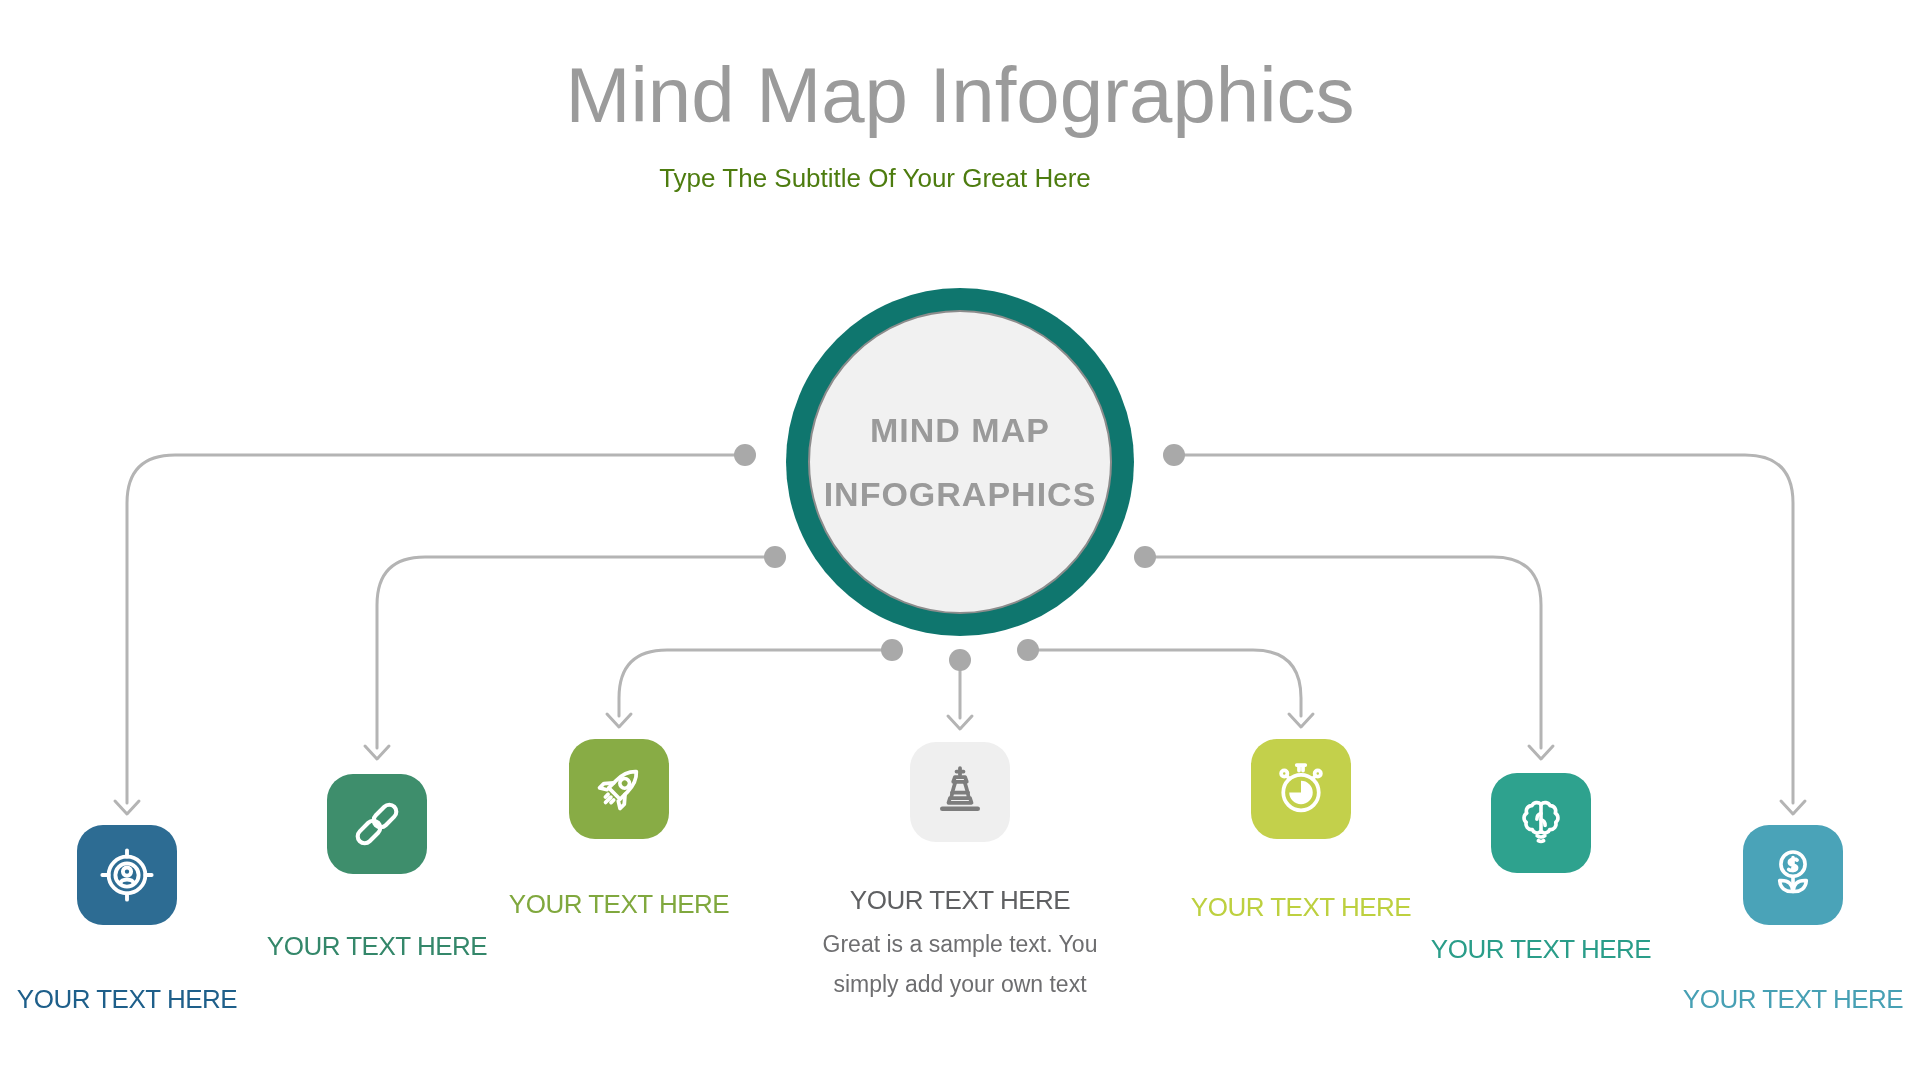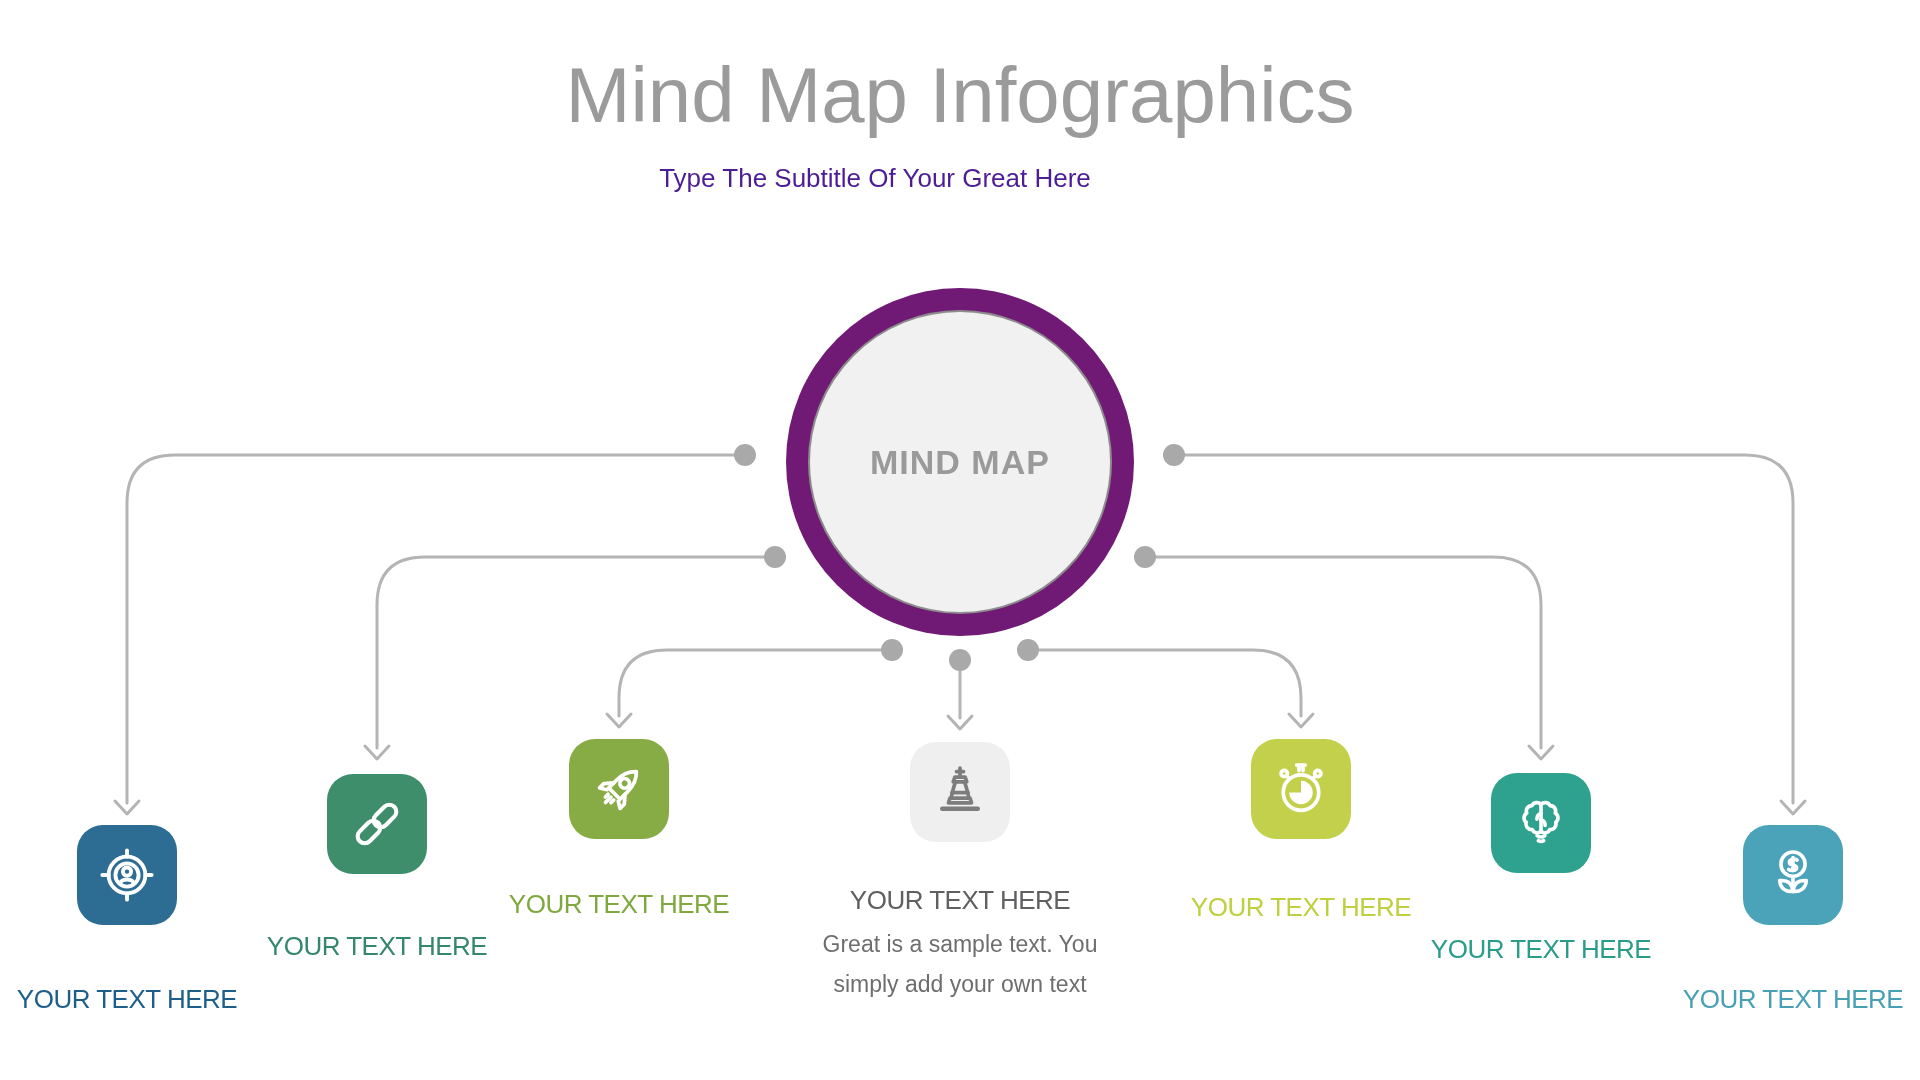--- a/index.html
+++ b/index.html
@@ -2,26 +2,26 @@
 <html><head>
 <meta charset="utf-8">
 <style>
   html,body{margin:0;padding:0;background:#ffffff;}
   .stage{position:relative;width:1920px;height:1080px;background:#ffffff;overflow:hidden;
          font-family:"Liberation Sans","DejaVu Sans",sans-serif;}
 
   .title{position:absolute;top:50px;left:0;width:1920px;text-align:center;
          font-size:78px;line-height:90px;font-weight:400;color:#9b9b9b;}
   .subtitle{position:absolute;top:160px;left:0;width:1750px;text-align:center;
-         font-size:26px;line-height:36px;font-weight:400;color:#4c1d95;}
+         font-size:26px;line-height:36px;font-weight:400;color:#4d7c0f;}
 
   .connectors{position:absolute;left:0;top:0;width:1920px;height:1080px;}
 
   .center-circle{position:absolute;left:786px;top:288px;width:348px;height:348px;
-         border-radius:50%;background:#701a75;display:flex;align-items:center;justify-content:center;}
+         border-radius:50%;background:#0f766e;display:flex;align-items:center;justify-content:center;}
   .center-inner{width:300px;height:300px;border-radius:50%;border:2px solid #8c8c8c;background:#f1f1f1;
          display:flex;align-items:center;justify-content:center;}
   .center-text{display:flex;flex-direction:column;text-align:center;
          font-size:34px;font-weight:700;line-height:64px;letter-spacing:1px;color:#9a9a9a;}
 
   .node{position:absolute;width:320px;display:flex;flex-direction:column;align-items:center;}
   .icon-box{width:100px;height:100px;border-radius:26px;display:flex;align-items:center;justify-content:center;}
   .icon-box svg{display:block;}
   .node-label{font-size:26px;font-weight:400;letter-spacing:-0.5px;line-height:28px;text-align:center;white-space:nowrap;}
   .node-desc{width:300px;text-align:center;font-size:23px;line-height:40px;font-weight:400;margin-top:10px;}
@@ -65,20 +65,21 @@
       <circle cx="1028" cy="650" r="11"></circle>
       <circle cx="1145" cy="557" r="11"></circle>
       <circle cx="1174" cy="455" r="11"></circle>
     </g>
   </svg>
 
   <div class="center-circle">
     <div class="center-inner">
       <div class="center-text">
         <span>MIND MAP</span>
+        <span>INFOGRAPHICS</span>
       </div>
     </div>
   </div>
 
   <div class="node n1">
     <div class="icon-box" style="background: rgb(45, 108, 147); color: rgb(255, 255, 255);">
       <svg width="58" height="58" viewBox="0 0 24 24" fill="none" stroke="currentColor" stroke-width="1.6" stroke-linecap="round" stroke-linejoin="round">
         <circle cx="12" cy="12" r="7.6"></circle>
         <circle cx="12" cy="12" r="4.8"></circle>
         <path d="M12 1.8 V4.4 M12 19.6 V22.2 M1.8 12 H4.4 M19.6 12 H22.2"></path>

